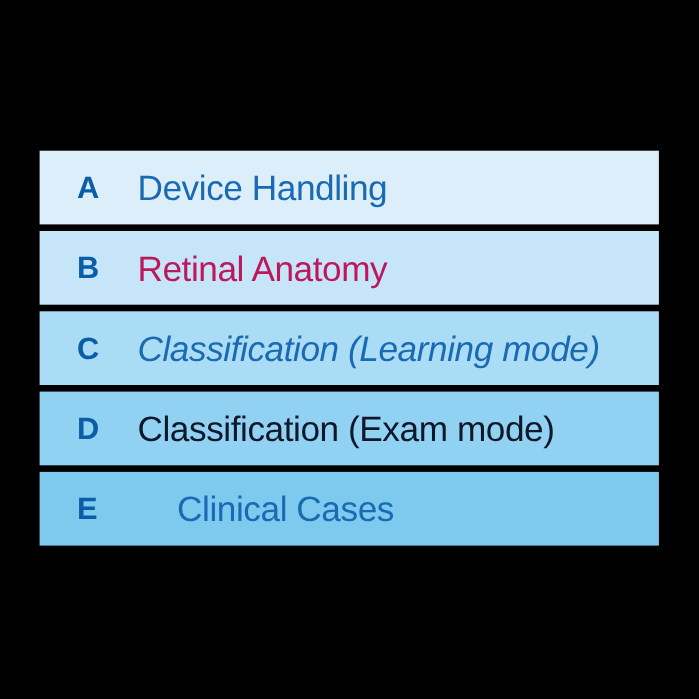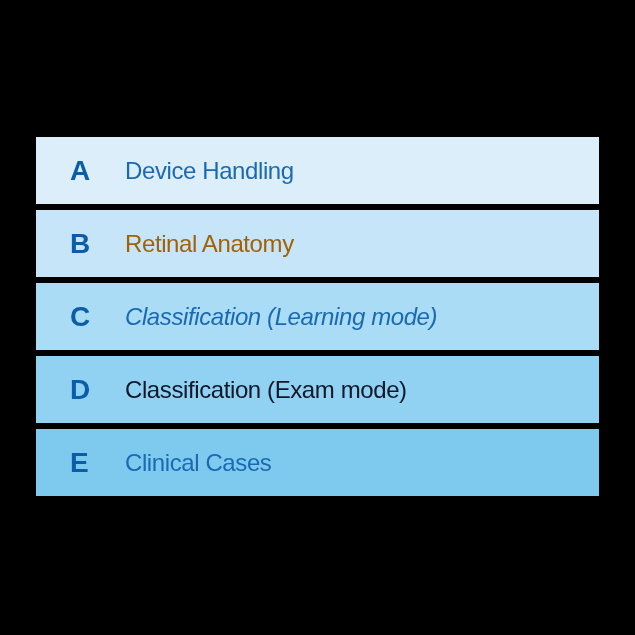--- a/index.html
+++ b/index.html
@@ -31,49 +31,49 @@
   }
   .menu-row .letter {
     width: 55px;
     flex: 0 0 55px;
     font-weight: bold;
     font-size: 28px;
     letter-spacing: -0.3px;
     line-height: 1;
   }
   .menu-row .label {
-    font-size: 24px;
+    font-size: 32px;
     letter-spacing: -0.4px;
     line-height: 1;
     white-space: nowrap;
   }
 </style>
 </head>
 <body style="background-color: rgb(0, 0, 0);">
 
 <div class="menu">
 
   <div class="menu-row" style="background-color: rgb(220, 238, 250);">
     <span class="letter" style="color: rgb(12, 93, 168);">A</span>
     <span class="label" style="color: rgb(26, 106, 179);">Device Handling</span>
   </div>
 
   <div class="menu-row" style="background-color: rgb(198, 229, 248);">
     <span class="letter" style="color: rgb(12, 93, 168);">B</span>
-    <span class="label" style="color: #a16207;">Retinal Anatomy</span>
+    <span class="label" style="color: #be185d;">Retinal Anatomy</span>
   </div>
 
   <div class="menu-row" style="background-color: rgb(171, 220, 245);">
     <span class="letter" style="color: rgb(12, 93, 168);">C</span>
     <span class="label" style="color: rgb(26, 106, 179); font-style: italic;">Classification (Learning mode)</span>
   </div>
 
   <div class="menu-row" style="background-color: rgb(145, 210, 242);">
     <span class="letter" style="color: rgb(12, 93, 168);">D</span>
     <span class="label" style="color: #0f172a;">Classification (Exam mode)</span>
   </div>
 
   <div class="menu-row" style="background-color: rgb(126, 202, 239);">
     <span class="letter" style="color: rgb(12, 93, 168);">E</span>
-    <span class="label" style="color: rgb(26, 106, 179);">Clinical Cases</span>
+    <span class="label" style="color: rgb(26, 106, 179); margin-left: 36px;">Clinical Cases</span>
   </div>
 
 </div>
 
 </body></html>

